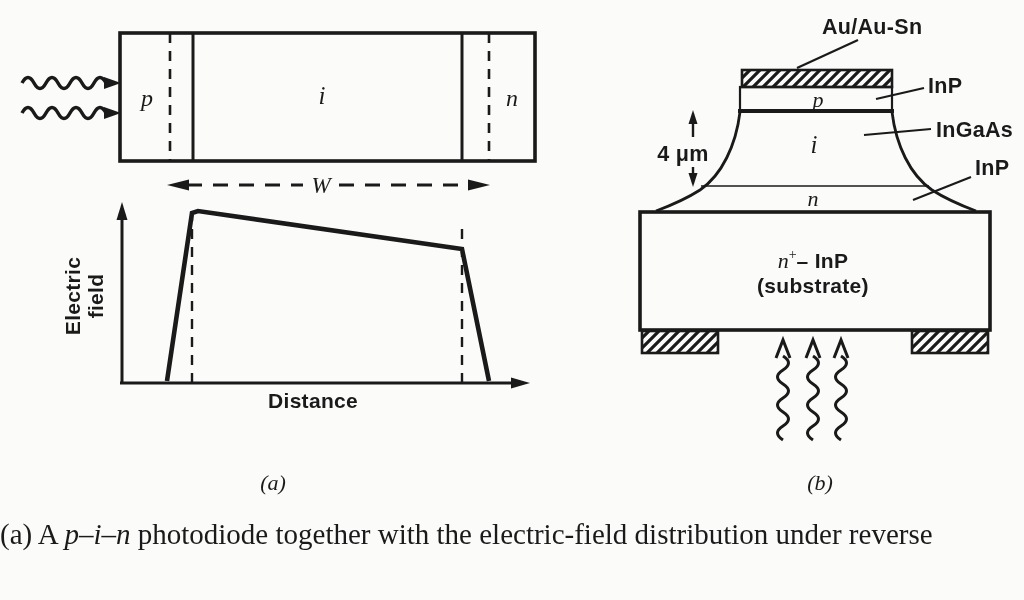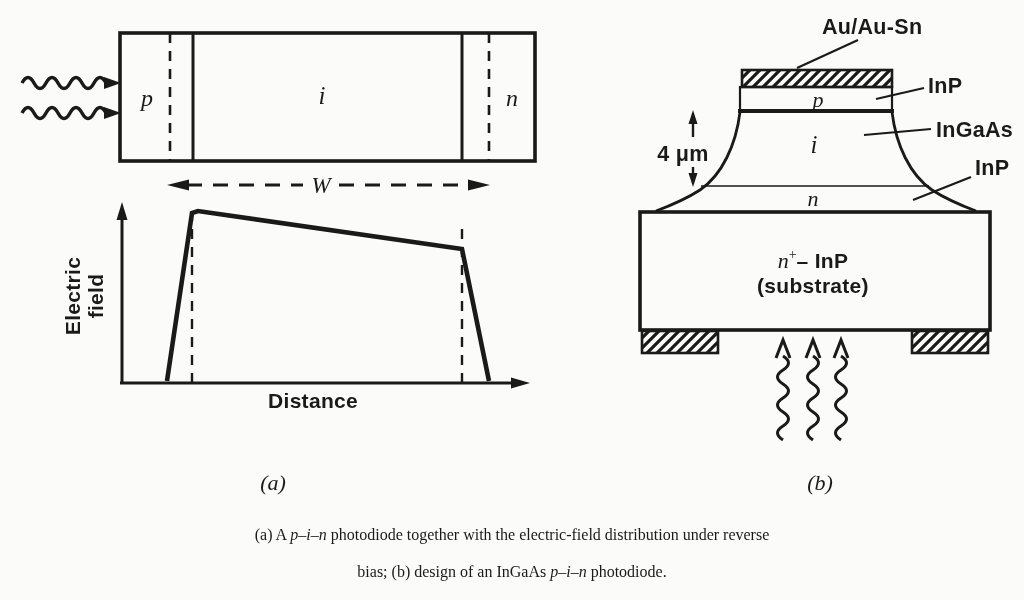--- a/index.html
+++ b/index.html
@@ -6,22 +6,22 @@
   html,body{margin:0;padding:0;background:#e8e8e8;}
   .stage{position:relative;width:1024px;height:600px;background:var(--paper);overflow:hidden;
          font-family:"Liberation Serif",serif;color:var(--ink);}
   svg{position:absolute;left:0;top:0;}
   .ln{stroke:var(--ink);fill:none;}
   .fl{fill:var(--ink);stroke:none;}
   .txt{fill:var(--ink);}
   .ser-it{font-family:"Liberation Serif",serif;font-style:italic;}
   .sans{font-family:"Liberation Sans",sans-serif;font-weight:600;letter-spacing:.3px;}
   .subfig{position:absolute;width:80px;text-align:center;font-size:22px;font-style:italic;}
-  .caption{position:absolute;left:0;right:0;top:516px;text-align:center;
-           font-size:16px;line-height:37px;}
+  .caption{position:absolute;left:0;right:0;top:516px;
+           font-size:29px;line-height:37px;}
   .caption .it{font-style:italic;}
 </style>
 </head>
 <body>
 
 <div class="stage">
 
 <svg width="1024" height="600" viewBox="0 0 1024 600">
   <defs>
     <pattern id="hatch" width="10" height="10" patternUnits="userSpaceOnUse">
@@ -116,16 +116,15 @@
       <path class="ln" stroke-width="3" d="M834 358 L841 340 L848 358"></path>
     </g>
   </g>
 </svg>
 
   <div class="subfig" style="left:233px;top:470px;">(a)</div>
   <div class="subfig" style="left:780px;top:470px;">(b)</div>
 
   <div class="caption">
     <div><span>(a) A </span><span class="it">p–i–n</span><span> photodiode together with the electric-field distribution under reverse</span></div>
-    <div><span>bias; (b) design of an InGaAs </span><span class="it">p–i–n</span><span> photodiode.</span></div>
   </div>
 
 </div>
 
 </body></html>

